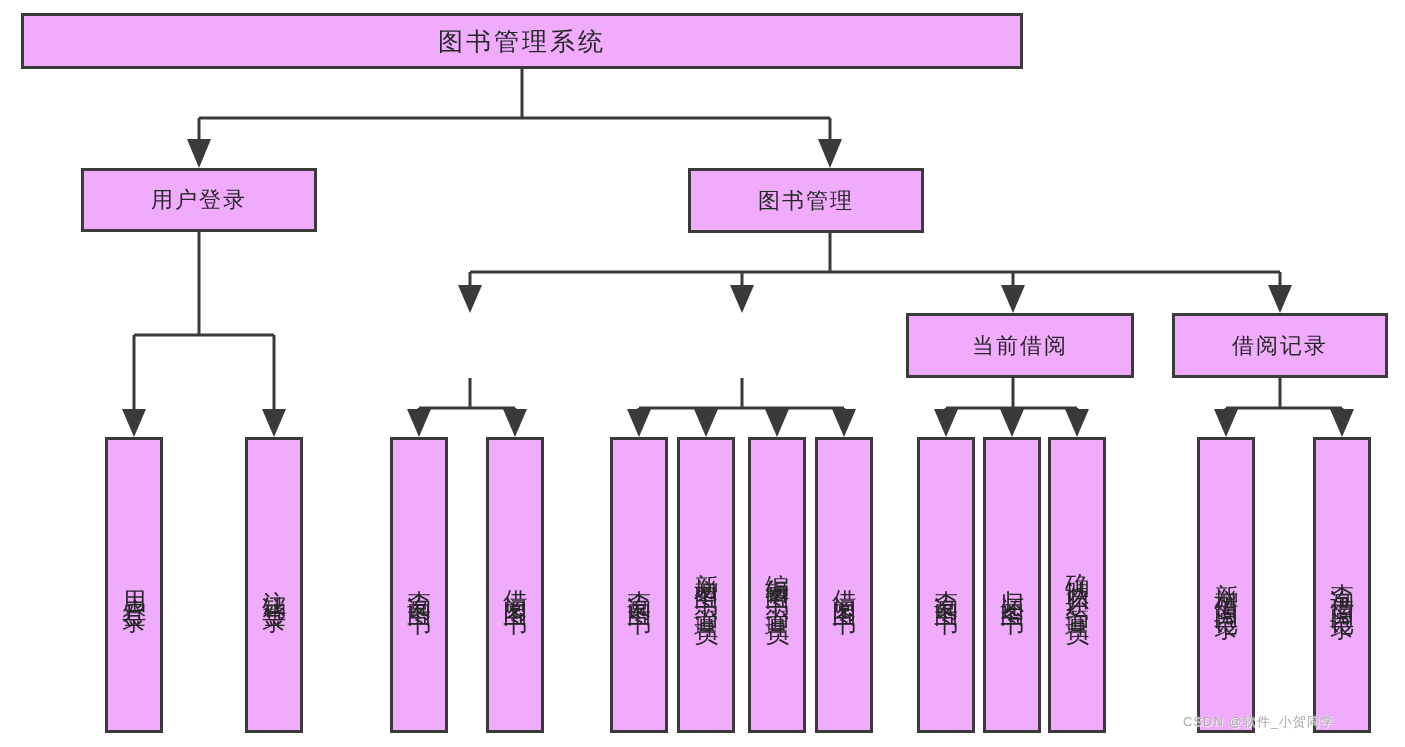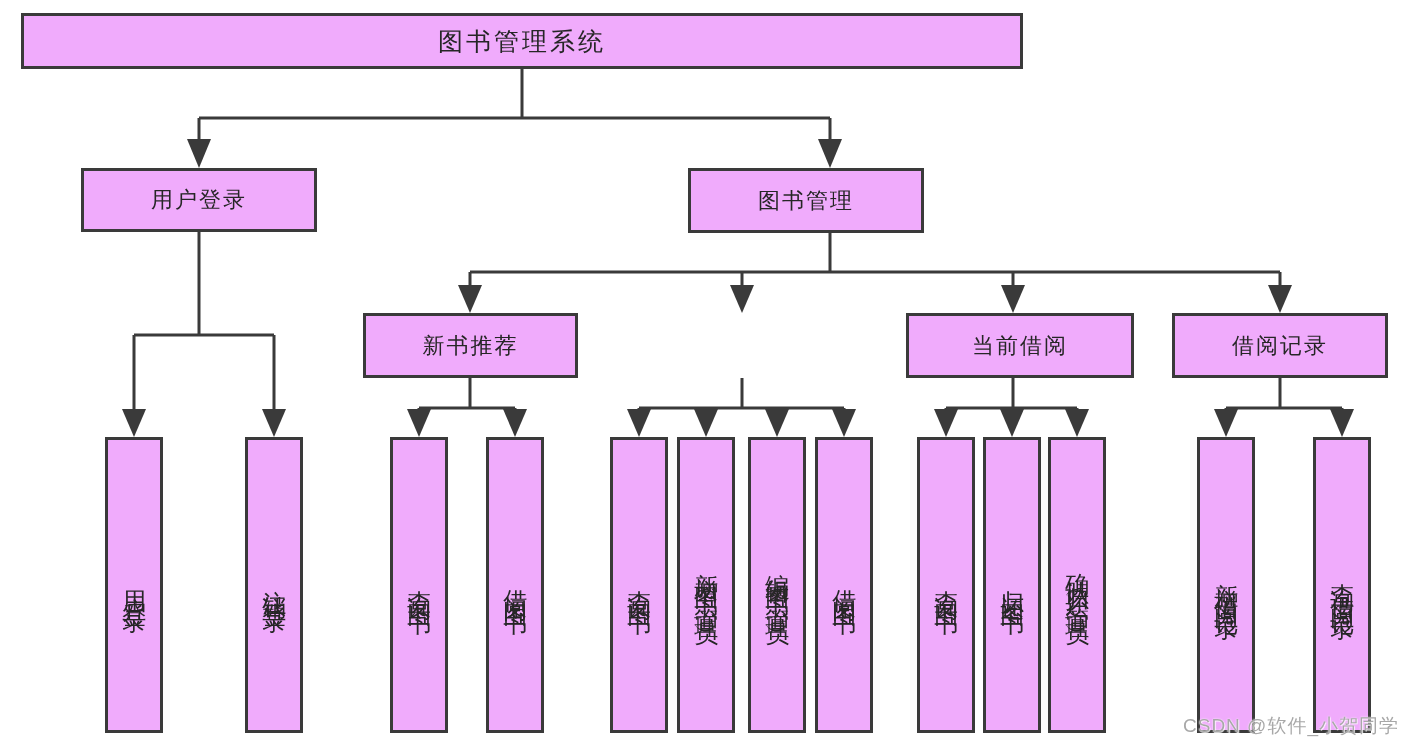--- a/index.html
+++ b/index.html
@@ -34,21 +34,21 @@
   }
   .connectors { position: absolute; left: 0; top: 0; z-index: 1; }
   .connectors path.line { stroke: var(--line, #3a3a3a); stroke-width: 3; fill: none; }
   .connectors path.head { fill: var(--line, #3a3a3a); stroke: none; }
   .node { z-index: 2; }
   .watermark {
     position: absolute;
     left: 1183px;
     top: 713px;
     z-index: 6;
-    font-size: 19px;
+    font-size: 13px;
     letter-spacing: 1px;
     white-space: nowrap;
     color: var(--watermark, #a8a8a8);
     text-shadow: 0 0 2px #ffffff, 1px 1px 0 rgba(255,255,255,0.7);
   }
 </style>
 </head>
 <body>
 
 <div class="canvas">
@@ -100,23 +100,20 @@
     <span class="h-label">图书管理系统</span>
   </div>
 
   <div class="node" style="left:81px; top:168px; width:236px; height:64px;">
     <span class="h-label">用户登录</span>
   </div>
   <div class="node" style="left:688px; top:168px; width:236px; height:65px;">
     <span class="h-label">图书管理</span>
   </div>
 
-  <div class="node" style="left:363px; top:313px; width:215px; height:65px;">
-    <span class="h-label">新书推荐</span>
-  </div>
   <div class="node" style="left:906px; top:313px; width:228px; height:65px;">
     <span class="h-label">当前借阅</span>
   </div>
   <div class="node" style="left:1172px; top:313px; width:216px; height:65px;">
     <span class="h-label">借阅记录</span>
   </div>
 
   <div class="node leaf" style="left:105px; top:437px; width:58px; height:296px;">
     <span class="v-label">用户登录</span>
   </div>

